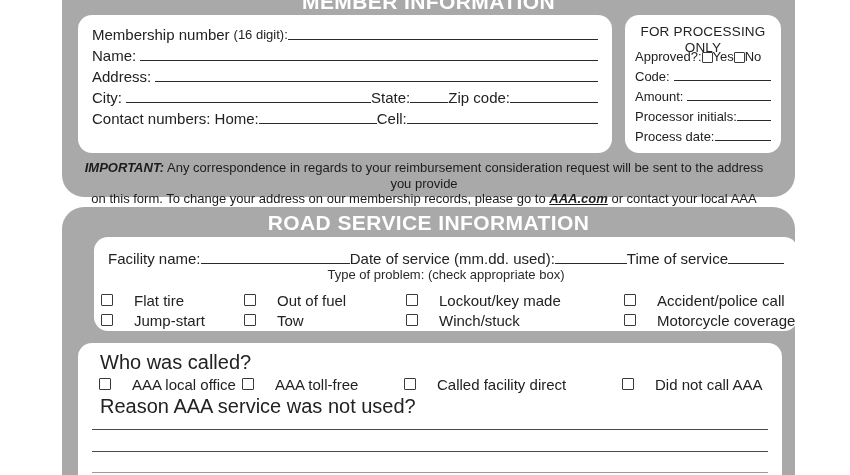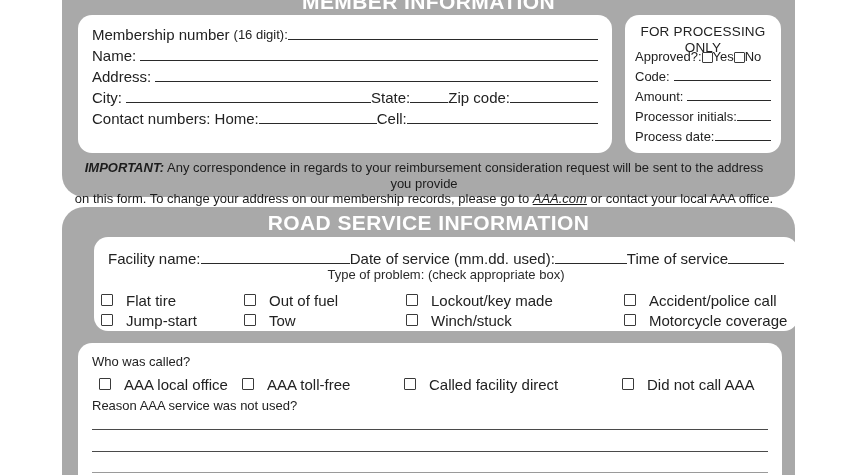--- a/index.html
+++ b/index.html
@@ -25,25 +25,25 @@
   .gap{width:4px;flex:0 0 auto;}
   .prow{display:flex;align-items:flex-end;height:20px;font-size:13px;white-space:nowrap;}
   .prow .lbl{line-height:14px;}
   .ptitle{text-align:center;font-size:13.5px;line-height:16px;height:20px;letter-spacing:0.2px;}
   .cb{display:inline-block;width:12px;height:12px;border:1.6px solid #3a3a3a;border-radius:1px;
       box-sizing:border-box;background:#fff;flex:0 0 auto;}
   .cb.sm{width:11px;height:11px;border-width:1.4px;margin-bottom:1px;}
   .notice{position:absolute;left:0;right:9px;top:190px;text-align:center;font-size:13px;
           line-height:15.5px;color:#1c1c1c;padding:0 12px;}
   .notice b{font-style:italic;}
-  .notice .aaa-link{font-weight:400;font-style:italic;text-decoration:underline;margin-top:12px;}
+  .notice .aaa-link{font-weight:700;font-style:italic;text-decoration:underline;margin-top:12px;}
   .type-header{text-align:center;font-size:13px;line-height:16px;height:19px;color:#2a2a2a;}
   .optgrid{display:grid;grid-template-columns:143px 162px 218px auto;margin-left:-7px;}
-  .opt{display:flex;align-items:center;height:20px;font-size:15px;gap:13px;white-space:nowrap;}
-  .qline{font-size:13px;line-height:20px;height:22px;display:flex;align-items:center;}
+  .opt{display:flex;align-items:center;height:20px;font-size:15px;gap:21px;white-space:nowrap;}
+  .qline{font-size:20px;line-height:20px;height:22px;display:flex;align-items:center;margin-left:8px;}
   .optgrid.who{height:22px;align-items:center;padding-left:14px;}
   .rule{border-bottom:1.3px solid #4a4a4a;}
   .rule1{height:12px;}
   .rule2{height:21px;}
   .rule3{height:20px;border-color:#9a9a9a;}
 </style>
 </head>
 <body>
 
 <div class="page">

